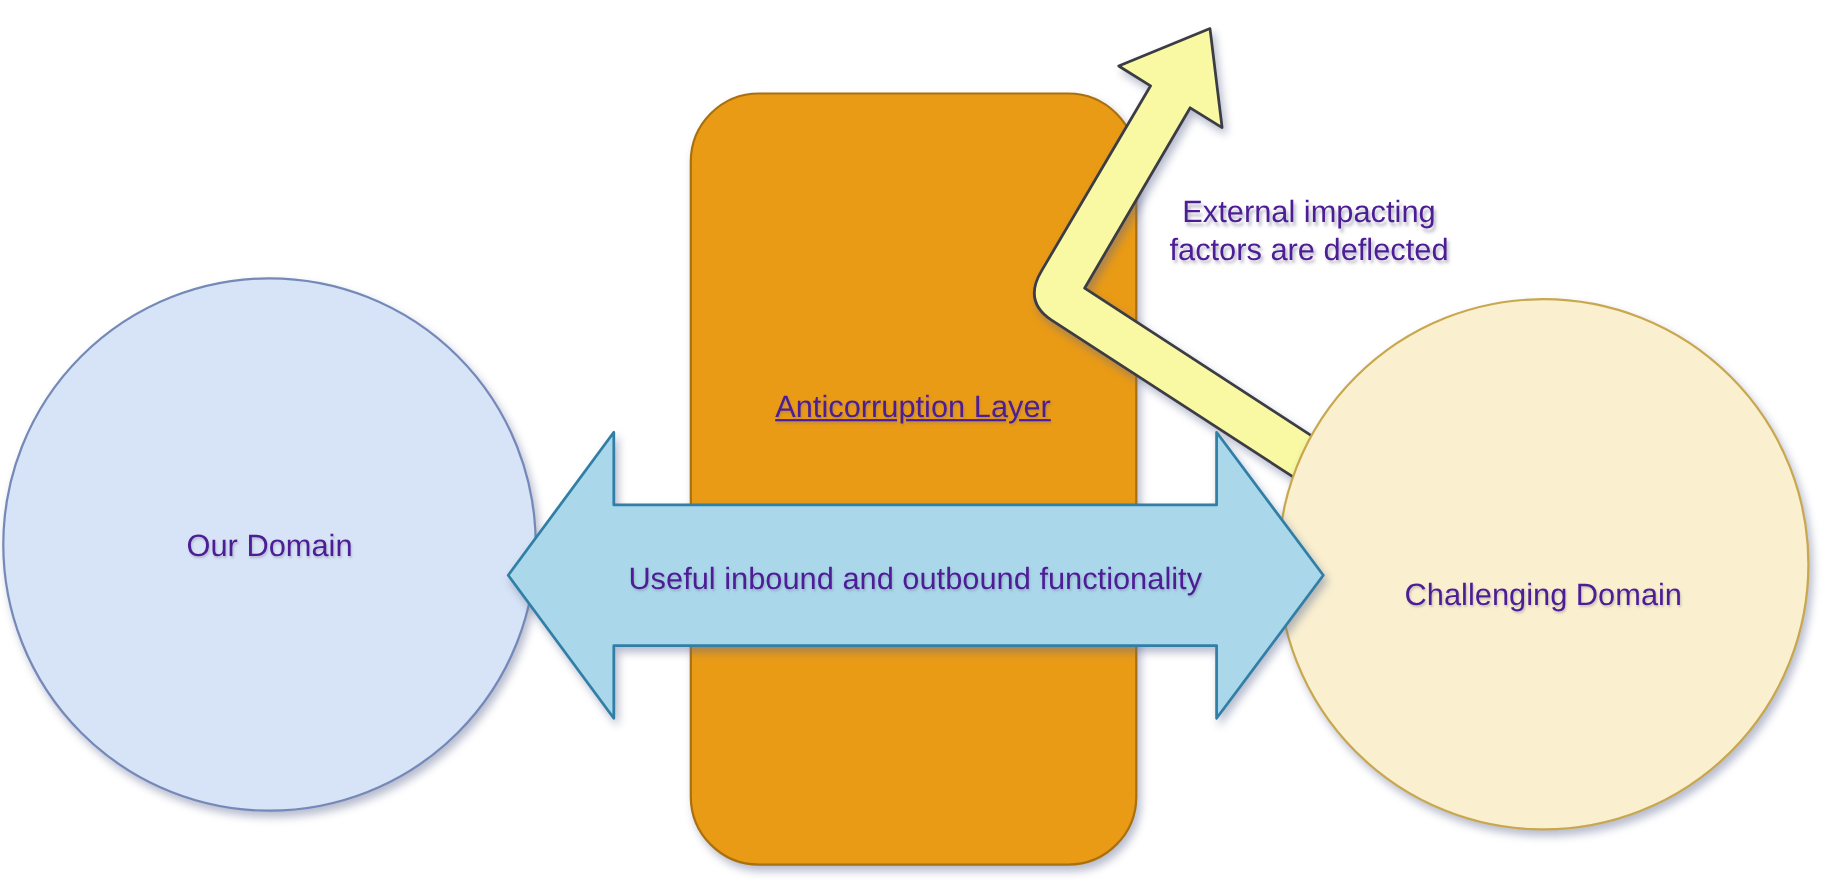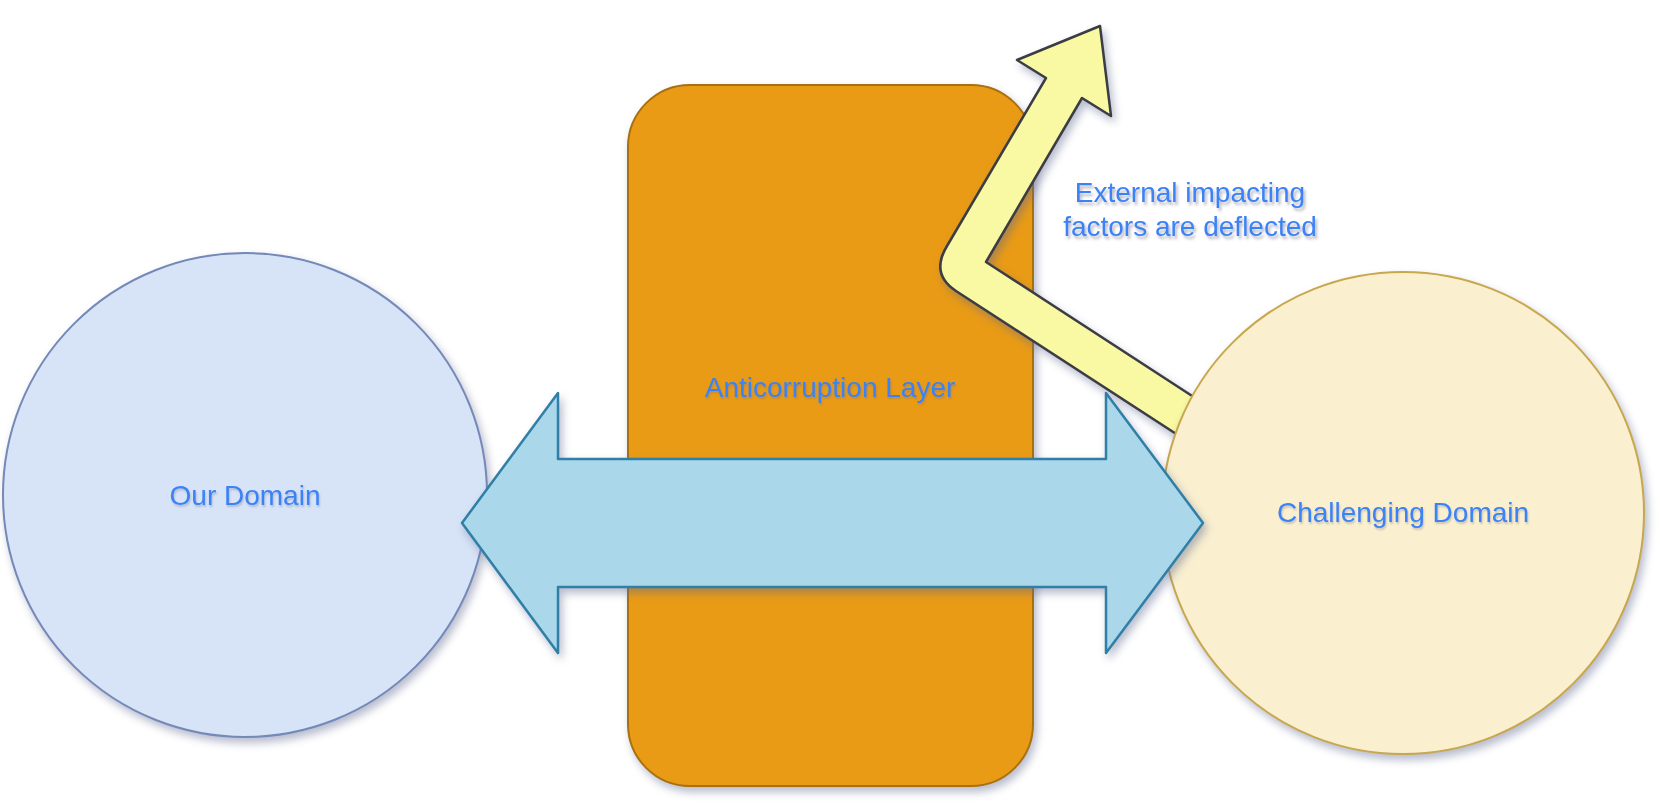--- a/index.html
+++ b/index.html
@@ -28,29 +28,29 @@
   .circle-right  { fill: #FAF0D0; stroke: #C8A74D; stroke-width: 2; }
   .arrow-blue    { fill: #ABD7EB; stroke: #2F7FA6; stroke-width: 2.5; stroke-linejoin: round; }
   .arrow-yellow  { fill: #F8F9A2; stroke: #3C3C44; stroke-width: 2.5; stroke-linejoin: round; }
 
   .label {
     position: absolute;
     transform: translate(-50%, -50%);
     white-space: nowrap;
     font-size: 28px;
     line-height: 34px;
-    color: #3b82f6;
+    color: #4c1d95;
     text-align: center;
     text-shadow: 1px 2px 2px rgba(110,110,135,0.35);
   }
   .label.multiline { white-space: pre-line; }
 
   #label-our-domain        { left: 245px;  top: 496px; text-align: right; }
-  #label-acl               { left: 830px;  top: 388px; }
-  #label-challenging       { left: 1403px; top: 513px; }
+  #label-acl               { left: 830px;  top: 370px; text-decoration: underline; }
+  #label-challenging       { left: 1403px; top: 541px; }
   #label-functionality     { left: 832px;  top: 526px; }
   #label-deflected         { left: 1190px; top: 210px;
                              text-shadow: 2px 3px 3px rgba(110,110,140,0.5); }
 </style>
 </head>
 <body>
 
 <div class="canvas">
 
   <svg class="diagram-layer" width="1668" height="812" viewBox="0 0 1668 812">
@@ -75,17 +75,18 @@
 
     <polygon class="arrow-blue shape-shadow" points="462,523 558,393 558,459 1106,459 1106,393 1203,523 1106,653 1106,587 558,587 558,653"></polygon>
   </svg>
 
   <div class="label" id="label-our-domain">Our Domain</div>
 
   <div class="label" id="label-acl">Anticorruption Layer</div>
 
   <div class="label" id="label-challenging">Challenging Domain</div>
 
+  <div class="label" id="label-functionality">Useful inbound and outbound functionality</div>
 
   <div class="label multiline" id="label-deflected">External impacting
 factors are deflected</div>
 
 </div>
 
 </body></html>

